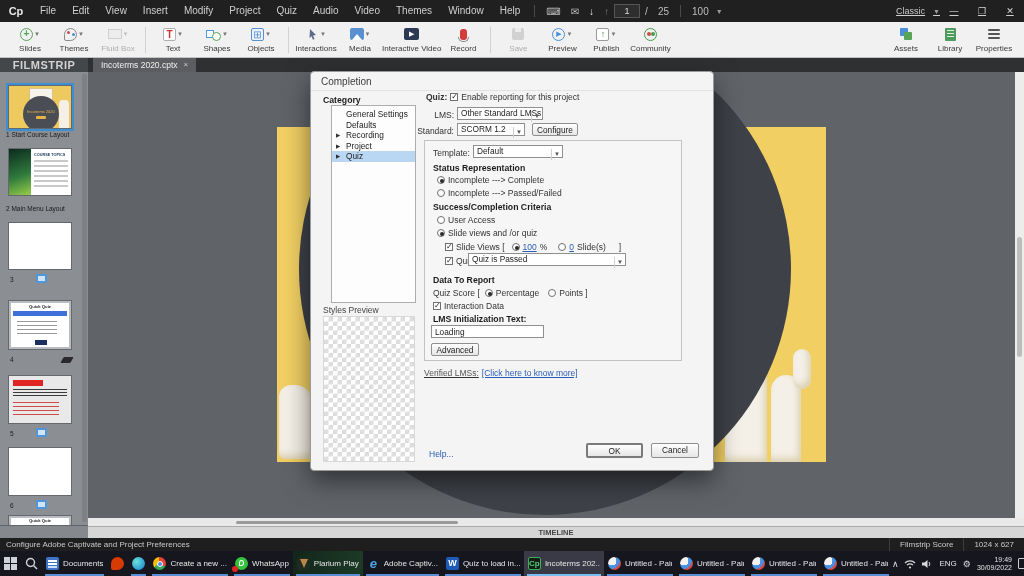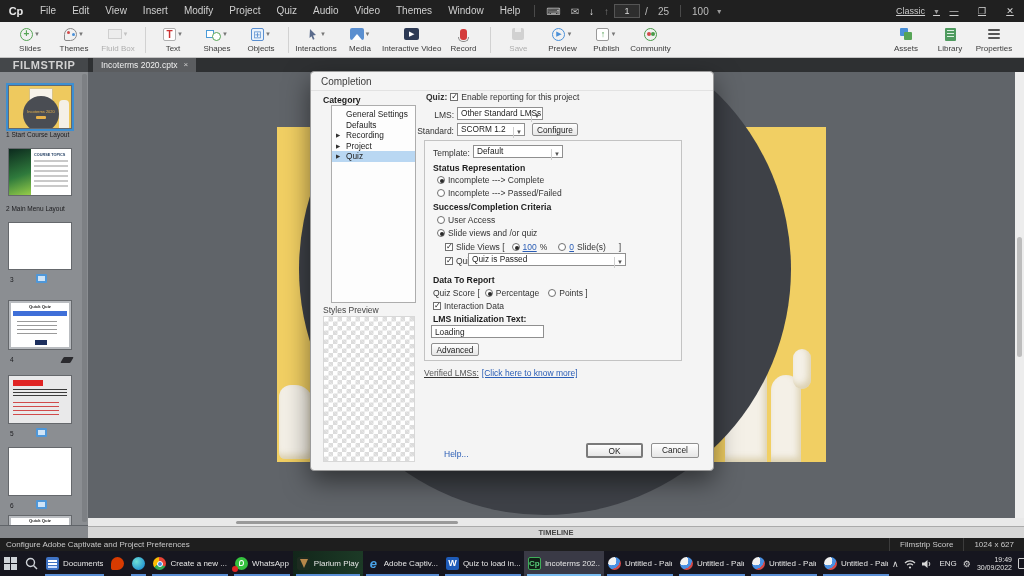--- a/index.html
+++ b/index.html
@@ -524,21 +524,21 @@
 
     <div class="dh" style="left:122px;top:242px;">LMS Initialization Text:</div>
     <input class="tin" style="left: 120px; top: 253px; width: 113px;" value="Loading">
     <div class="btn" style="left:120px;top:271px;width:48px;height:13px;line-height:12px;">Advanced</div>
 
     <div class="drow" style="left:113px;top:296px;text-decoration:underline;">
       <span style="color:#555;">Verified LMSs:</span>
       <span class="link u">[Click here to know more]</span>
     </div>
 
-    <div class="dt link" style="left:133px;top:377px;">Help...</div>
+    <div class="dt link" style="left:118px;top:377px;">Help...</div>
     <div class="btn" style="left:275px;top:371px;width:57px;height:15px;line-height:13px;border:2px solid #7a7a7a;">OK</div>
     <div class="btn" style="left:340px;top:371px;width:48px;height:15px;line-height:13px;">Cancel</div>
   </div>
 
   <div id="timeline-left"></div>
   <div id="timeline">TIMELINE</div>
 
   <div id="statusbar">
     <span class="msg">Configure Adobe Captivate and Project Preferences</span>
     <span class="right">

